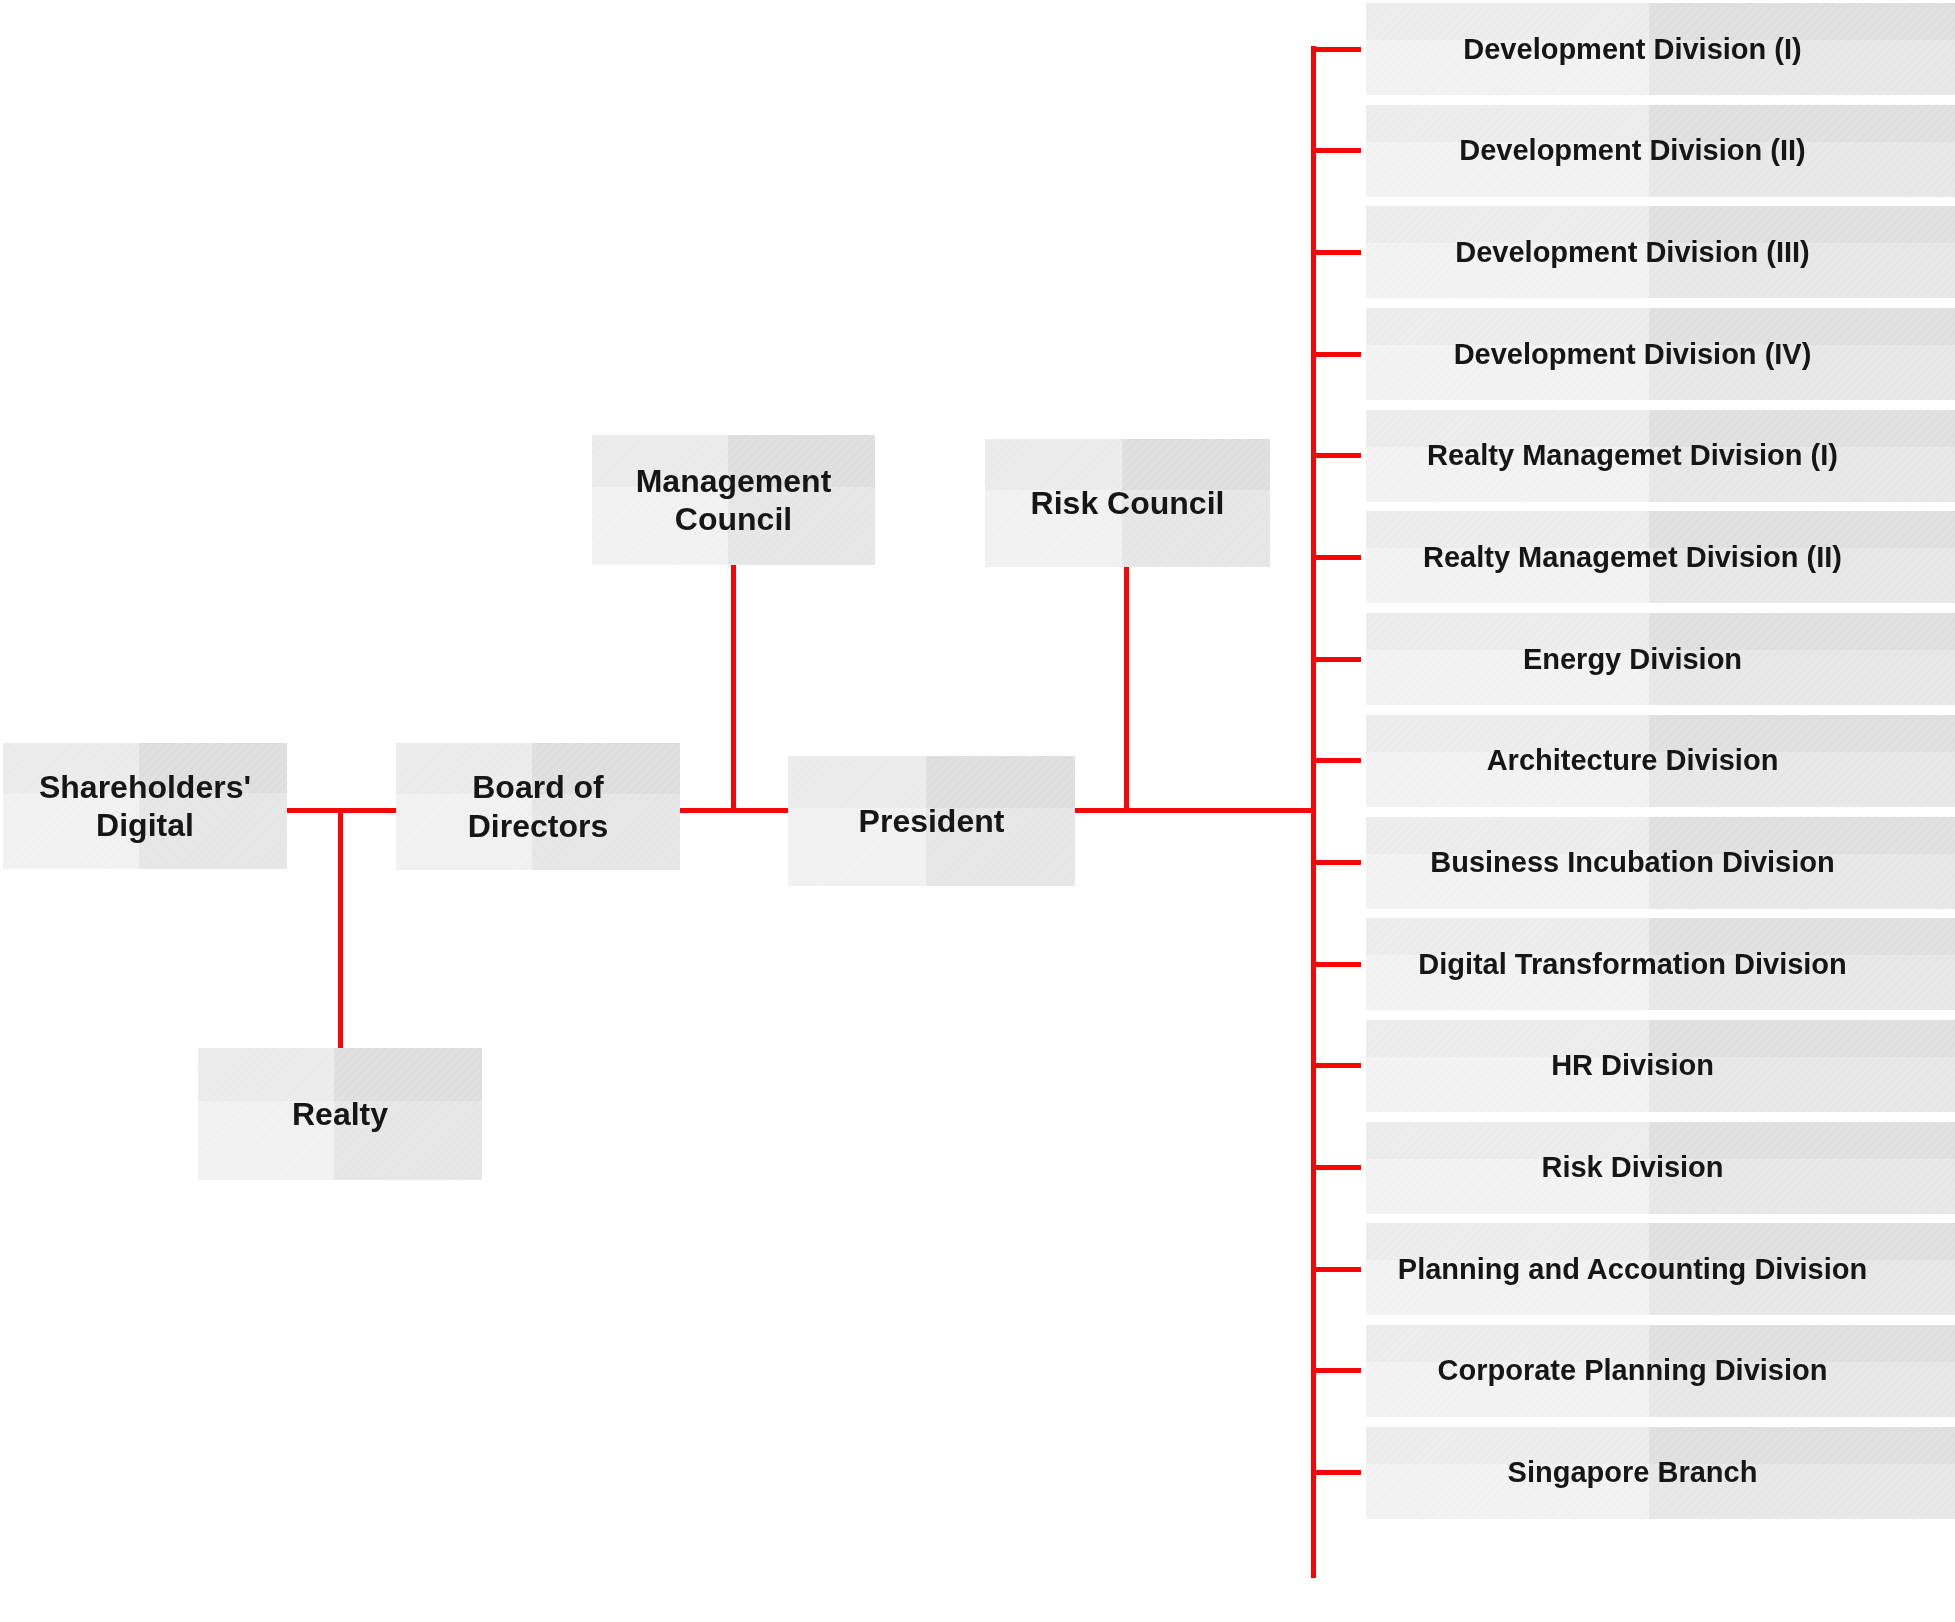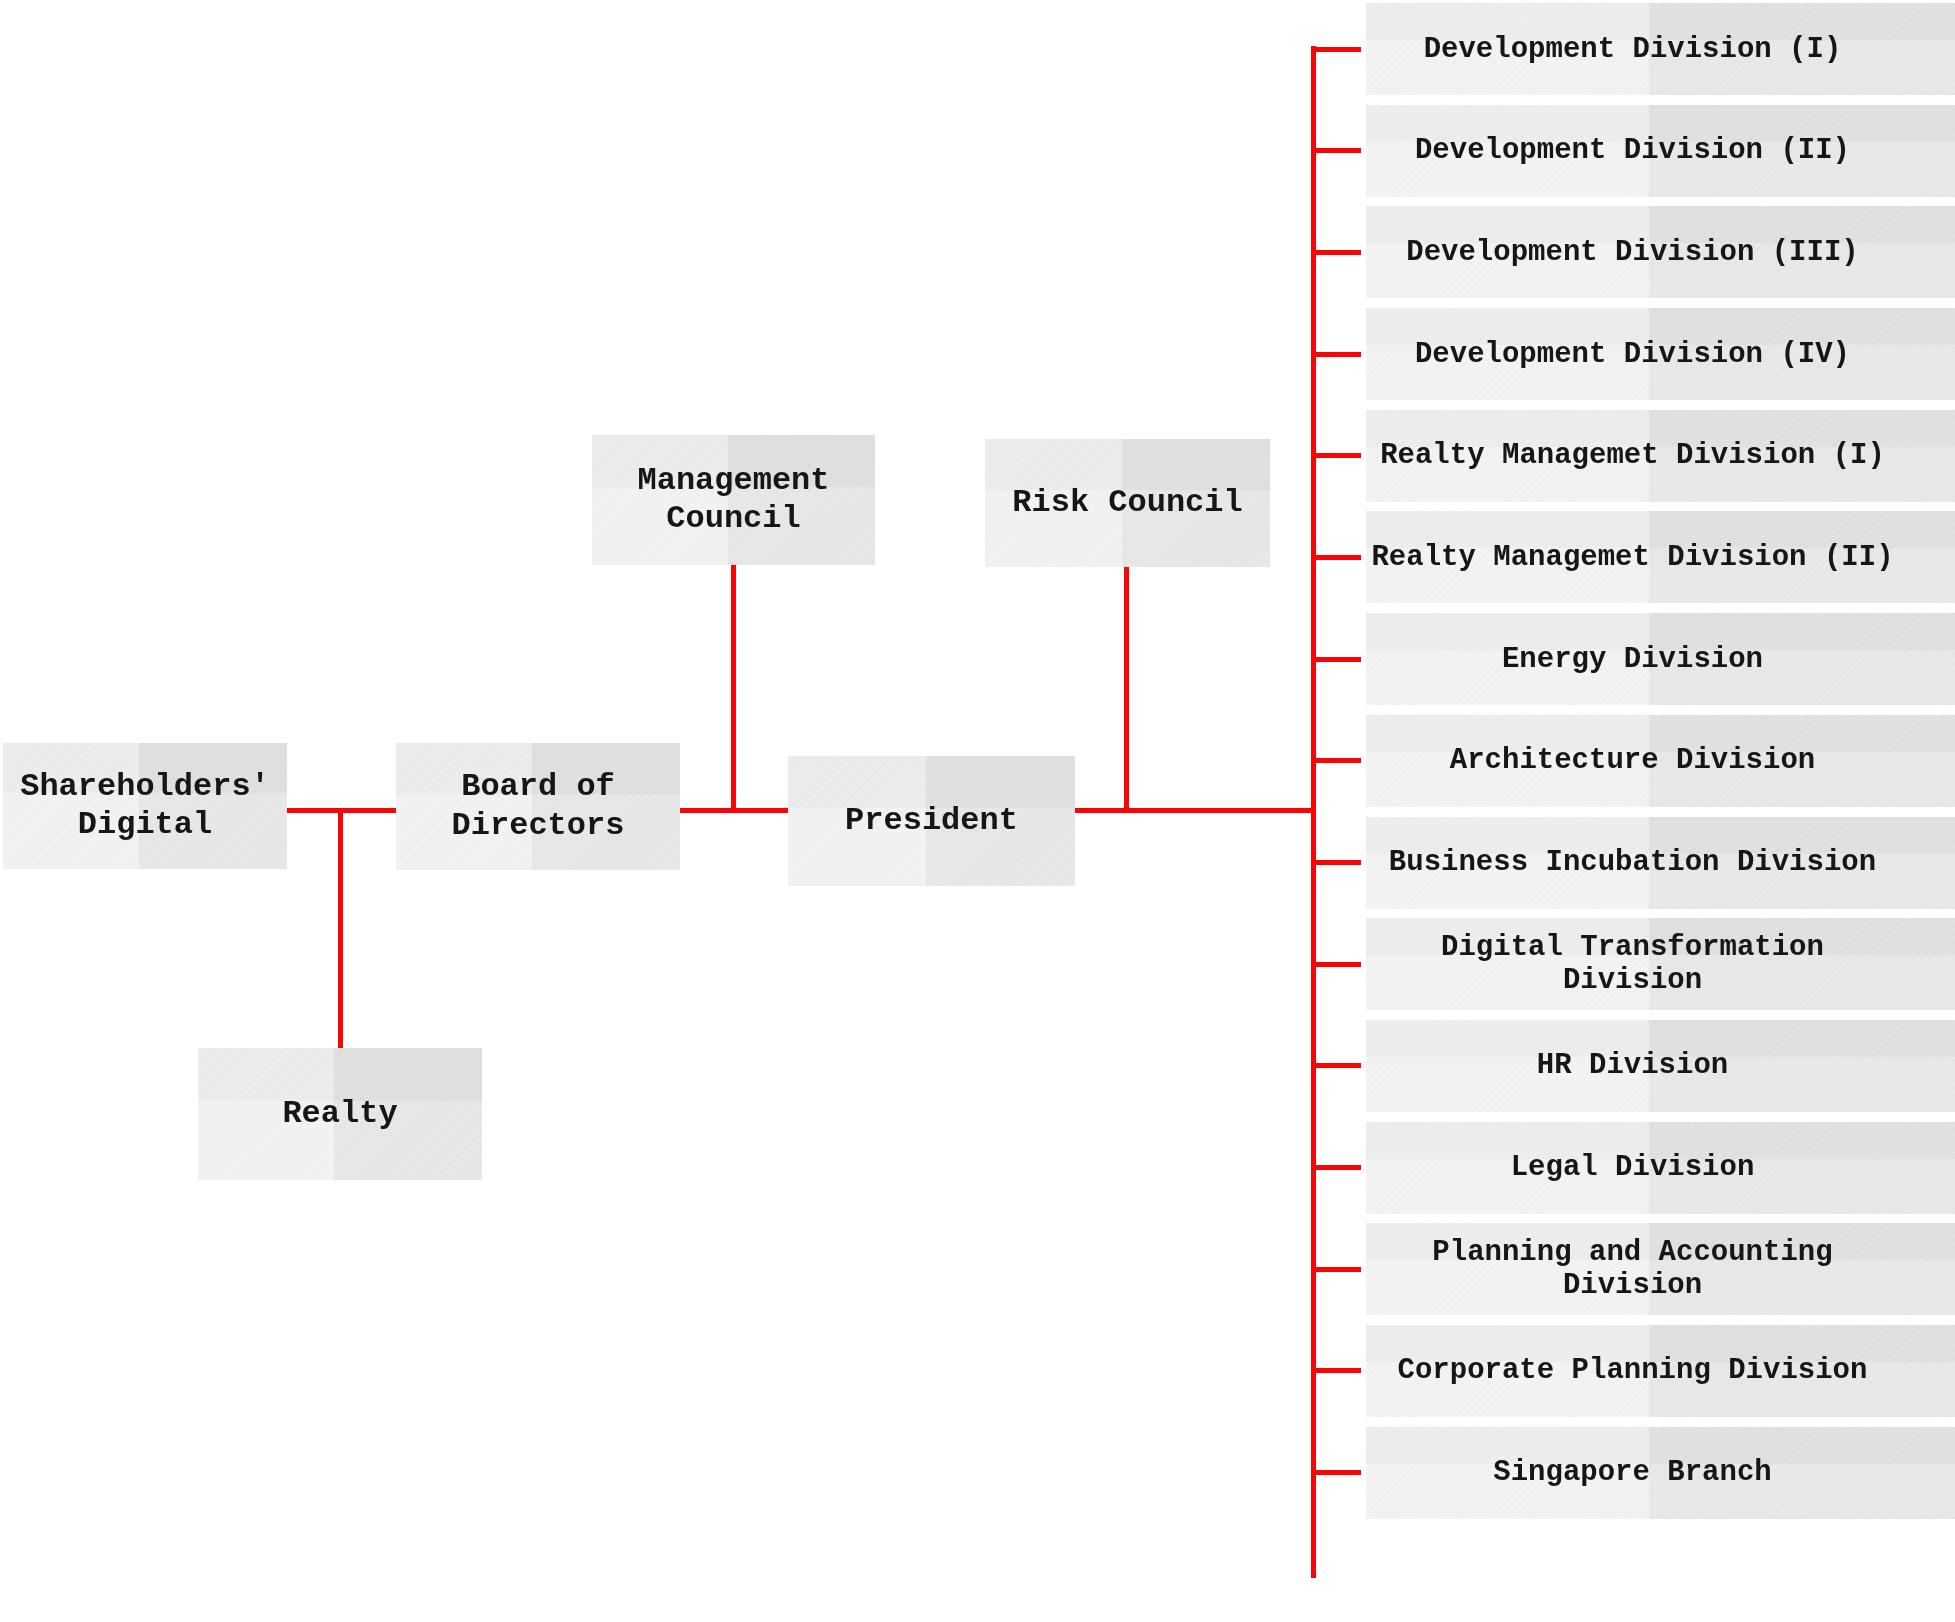--- a/index.html
+++ b/index.html
@@ -21,21 +21,20 @@
 
   
   .box{
     background-color:var(--box-fill);
     background-image:
       linear-gradient(90deg, rgba(255,255,255,0.28) 0 48%, rgba(0,0,0,0.022) 48% 100%),
       linear-gradient(180deg, rgba(0,0,0,0.018) 0 40%, rgba(255,255,255,0.16) 40% 100%),
       repeating-linear-gradient(135deg, rgba(0,0,0,0.012) 0 3px, rgba(255,255,255,0.02) 3px 6px);
     display:flex;align-items:center;justify-content:center;
     text-align:center;
-    font-family:Liberation Mono, monospace;
   }
 
   .node{
     position:absolute;
     font-weight:700;
     font-size:32px;
     line-height:1.2;
   }
   .node .box-label{white-space:pre-line;}
 
@@ -146,21 +145,21 @@
       <div class="division box">
     <span class="stub"></span>
     <span class="division-label">Digital Transformation Division</span>
   </div>
       <div class="division box">
     <span class="stub"></span>
     <span class="division-label">HR Division</span>
   </div>
       <div class="division box">
     <span class="stub"></span>
-    <span class="division-label">Legal Division</span>
+    <span class="division-label">Risk Division</span>
   </div>
       <div class="division box">
     <span class="stub"></span>
     <span class="division-label">Planning and Accounting Division</span>
   </div>
       <div class="division box">
     <span class="stub"></span>
     <span class="division-label">Corporate Planning Division</span>
   </div>
       <div class="division box">

